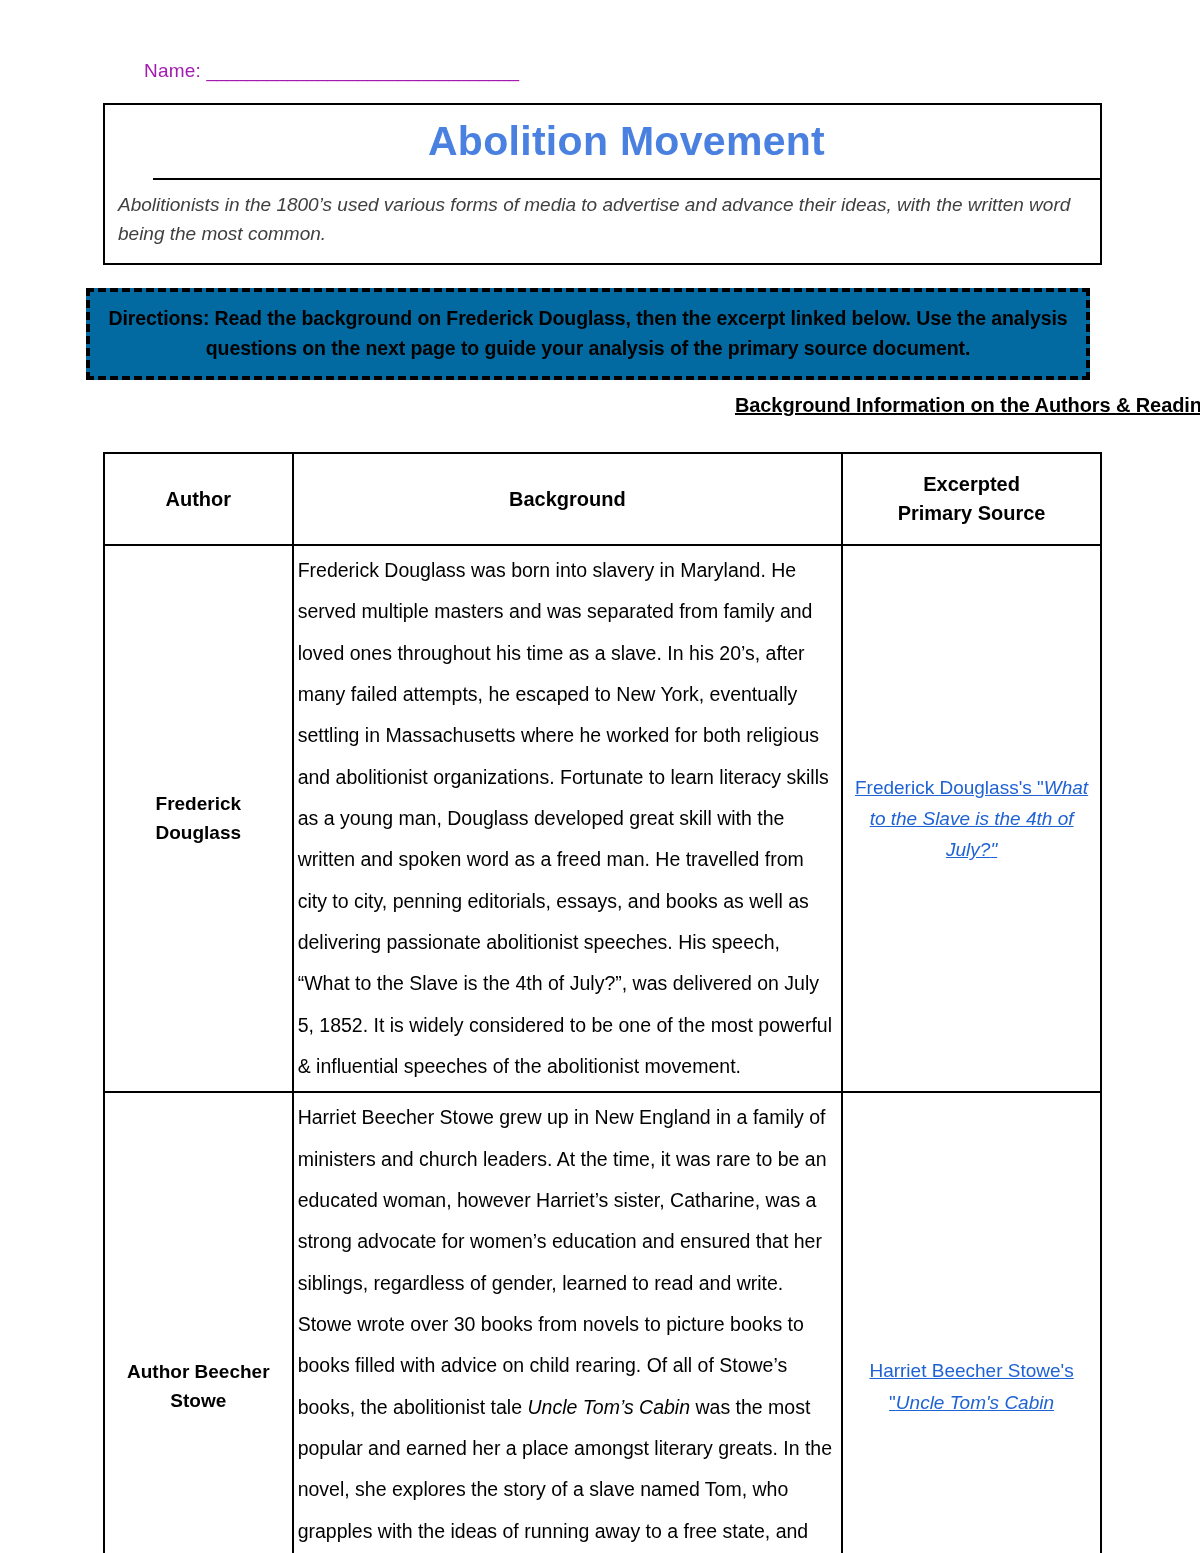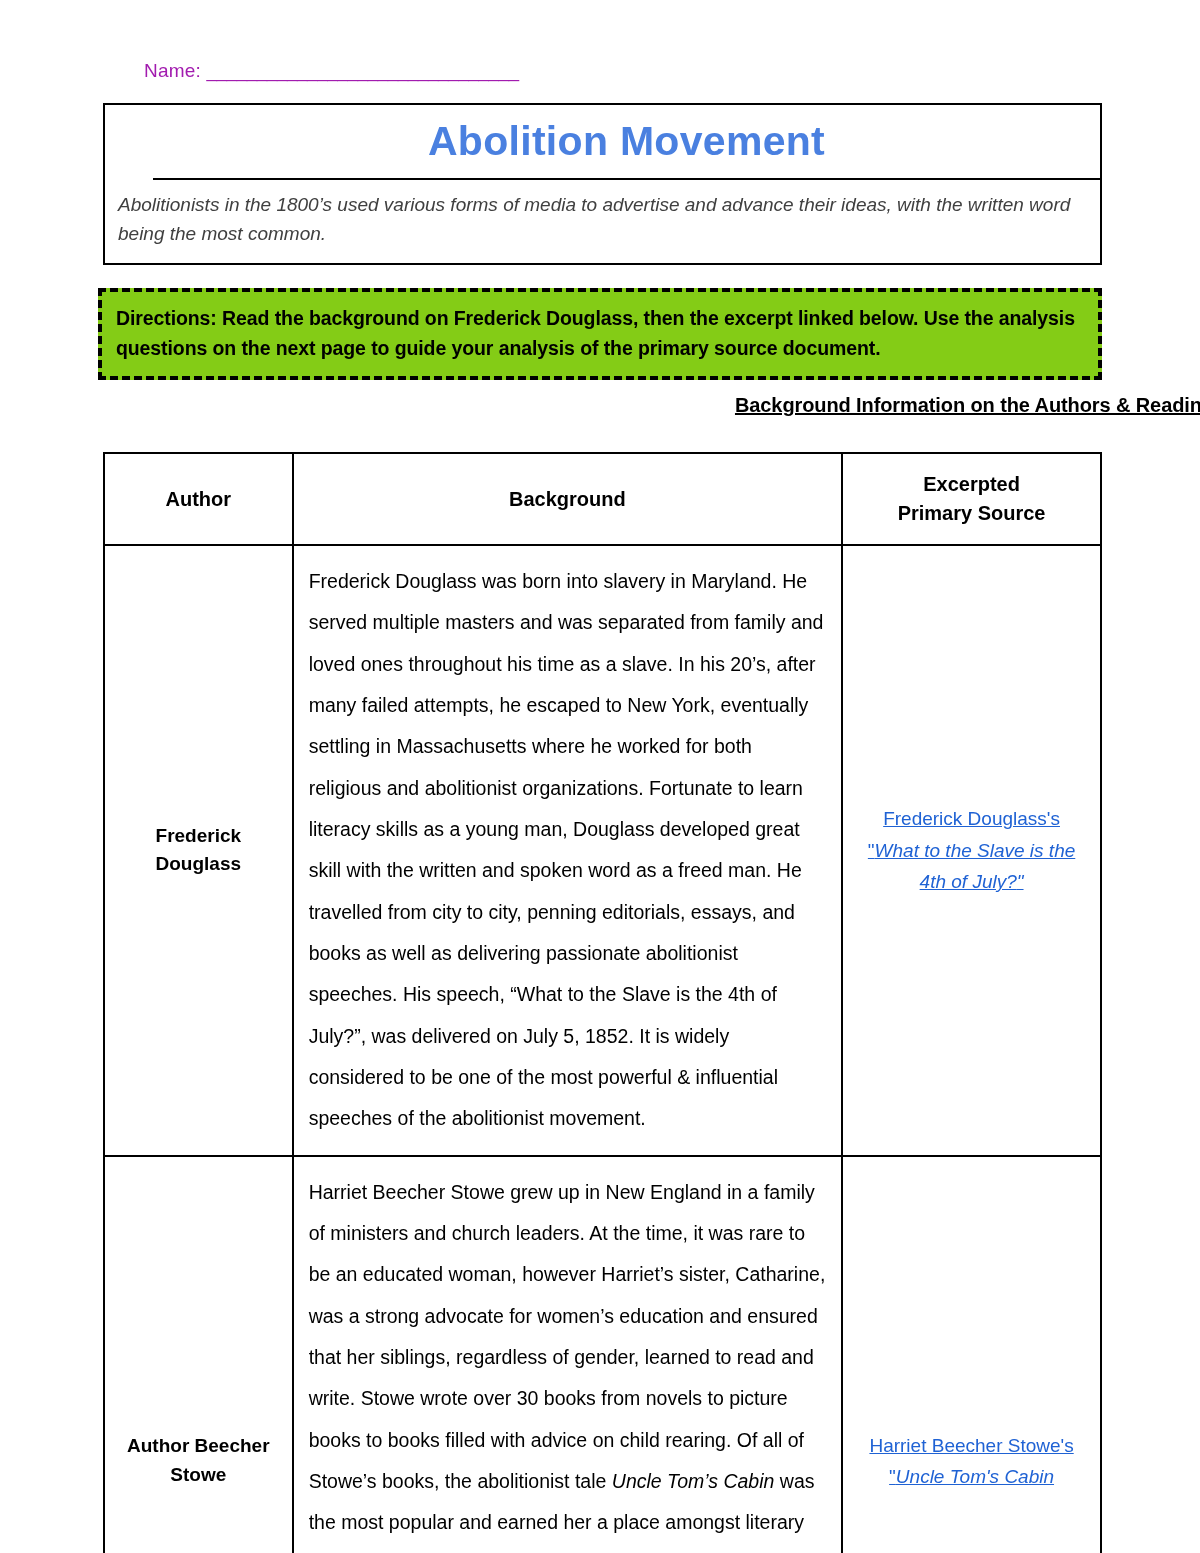--- a/index.html
+++ b/index.html
@@ -73,26 +73,27 @@
   .subtitle-text {
     font-style: italic;
     font-size: 19px;
     line-height: 1.55;
     color: #404040;
   }
 
   
   .directions-box {
     position: absolute;
-    left: 98px;
+    left: 86px;
     top: 288px;
     width: 1004px;
     border: 4px dashed #000;
     padding: 11px 14px 13px 14px;
-    background: #84cc16;
+    background: #0369a1;
+    text-align: center;
   }
   .directions-text {
     font-weight: bold;
     font-size: 19.5px;
     line-height: 1.55;
     letter-spacing: -0.1px;
   }
 
   
   .section-heading {
@@ -116,21 +117,21 @@
     left: 103px;
     top: 452px;
     width: 999px;
     border-collapse: collapse;
     table-layout: fixed;
     background: #fff;
   }
   .bg-table th, .bg-table td {
     border: 2px solid #000;
     vertical-align: middle;
-    padding: 15px;
+    padding: 4px;
   }
   .col-author   { width: 172px; }
   .col-bg       { width: 501px; }
   .col-source   { width: 236px; }
 
   .bg-table thead th {
     height: 92px;
     text-align: center;
     font-weight: bold;
     font-size: 20px;

